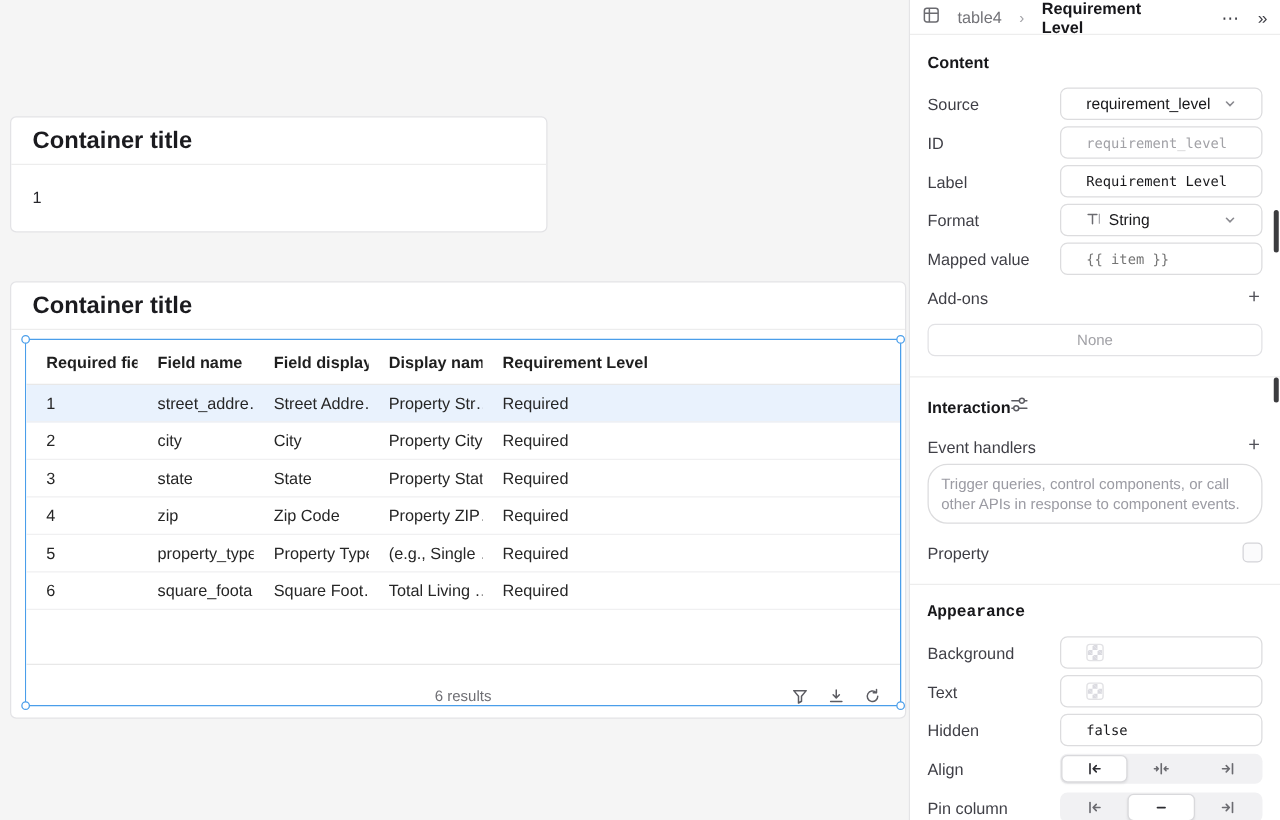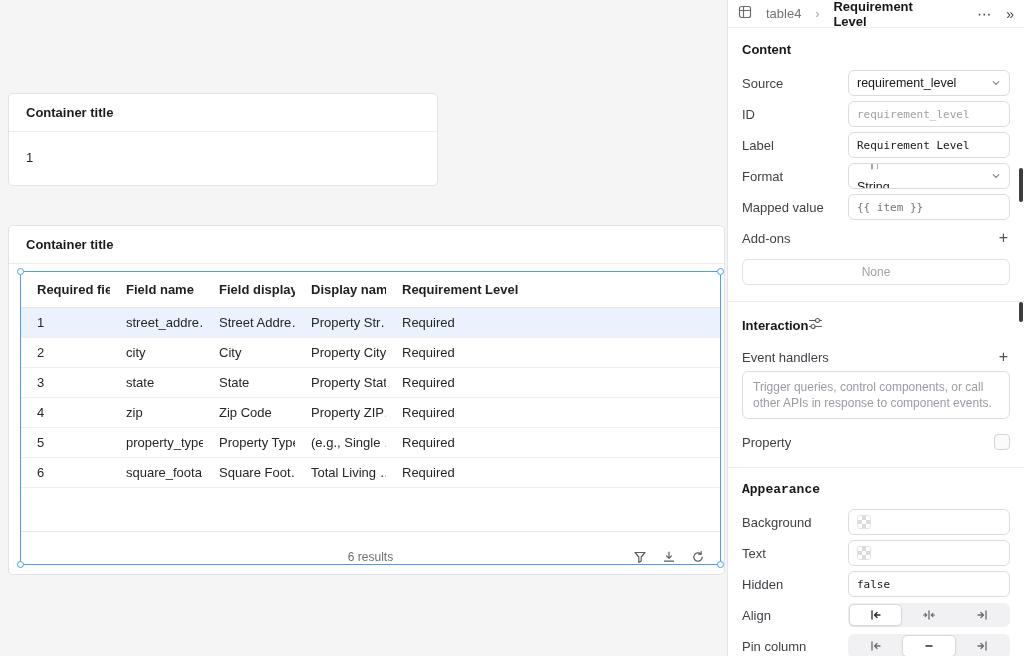--- a/index.html
+++ b/index.html
@@ -5,21 +5,21 @@
   * { margin:0; padding:0; box-sizing:border-box; }
   body { font-family:"Liberation Sans", sans-serif; background:#fff; }
   .frame { position:relative; width:1024px; height:656px; background:#f5f5f5; overflow:hidden; }
 
   
   .canvas { position:absolute; left:0; top:0; right:297px; bottom:0; }
   .container { position:absolute; background:#fff; border:1px solid #e3e3e6; border-radius:5px; }
   .c1 { left:8px; top:93px; width:430px; height:93px; }
   .c2 { left:8px; top:225px; width:717px; height:350px; }
   .container-header { height:38px; display:flex; align-items:center; padding:0 17px;
-    border-bottom:1px solid #ededed; font-weight:700; font-size:13px; color:#1b1b1f; }
+    border-bottom:1px solid #ededed; font-weight:700; font-size:19px; color:#1b1b1f; }
   .container-body { padding:18px 17px; font-size:13px; color:#26262b; }
 
   
   .table-select { position:absolute; left:11px; top:45px; width:701px; height:294px;
     border:1px solid #4a9eea; border-radius:4px; background:#fff; }
   .handle { position:absolute; width:7px; height:7px; background:#fff; border:1px solid #4a9eea;
     border-radius:50%; z-index:3; }
   .h-tl { left:-4px; top:-4px; } .h-tr { right:-4px; top:-4px; }
   .h-bl { left:-4px; bottom:-4px; } .h-br { right:-4px; bottom:-4px; }
   .table { width:100%; height:100%; display:flex; flex-direction:column; overflow:hidden;
@@ -48,30 +48,30 @@
   .more-glyph { color:#3f3f46; font-size:14px; letter-spacing:1px; cursor:pointer; }
   .collapse-glyph { color:#3f3f46; font-size:14px; cursor:pointer; }
 
   .section { padding:14px 14px 16px 14px; border-bottom:1px solid #ededed; }
   .section:last-child { border-bottom:none; }
   .section-title-row { display:flex; align-items:center; justify-content:flex-start; margin-bottom:13px; }
   .section-title { font-weight:700; font-size:13px; color:#18181b; }
   .field-row { display:flex; align-items:center; justify-content:space-between; height:26px; margin-bottom:5px; }
   .field-label { font-size:13px; color:#3f3f46; }
   .control { width:162px; height:26px; border:1px solid #dcdcde; border-radius:6px; background:#fff;
-    display:flex; align-items:center; padding:0 8px; gap:6px; overflow:hidden; }
+    display:flex; align-items:center; padding:0 20px; gap:6px; overflow:hidden; }
   .control.select { justify-content:space-between; cursor:pointer; }
   .control input { border:none; outline:none; width:100%; background:transparent; font:inherit; color:#18181b; }
   .sans-val { font-size:12.5px; color:#18181b; }
   .mono, .control input.mono { font-family:"DejaVu Sans Mono", monospace; font-size:11px; }
   .dim, .control input.dim { color:#a1a1a6; }
   .plus-btn { color:#52525a; font-size:16px; line-height:1; cursor:pointer; padding:0 2px; }
   .none-box { width:100%; height:26px; border:1px solid #e2e2e5; border-radius:6px;
     display:flex; align-items:center; justify-content:center; color:#a1a1a6; font-size:12px; margin-top:8px; }
-  .event-box { border:1px solid #dcdcde; border-radius:6px; padding:7px 10px; font-size:12px;
+  .event-box { border:1px solid #dcdcde; border-radius:16px; padding:7px 10px; font-size:12px;
     color:#9b9ba3; line-height:1.35; margin-top:3px; }
   .editable-row { display:flex; align-items:center; justify-content:space-between; margin-top:14px; height:18px; }
   .checkbox { width:16px; height:16px; border:1px solid #d4d4d8; border-radius:4px; background:#fbfbfc; cursor:pointer; }
   .swatch { width:14px; height:14px; flex:0 0 auto; border-radius:3px; border:1px solid #e2e2e5;
     background-image:
       linear-gradient(45deg,#dadae0 25%,transparent 25%,transparent 75%,#dadae0 75%),
       linear-gradient(45deg,#dadae0 25%,#fff 25%,#fff 75%,#dadae0 75%);
     background-size:8px 8px; background-position:0 0,4px 4px; }
   .segmented { width:162px; height:24px; background:#f1f1f3; border-radius:6px; display:flex; padding:1px; }
   .segment { flex:1; display:flex; align-items:center; justify-content:center; border-radius:5px;
@@ -232,21 +232,21 @@
       <div class="field-row">
         <span class="field-label">Label</span>
         <div class="control">
           <input class="mono" value="Requirement Level" style="">
         </div>
       </div>
 
       <div class="field-row">
         <span class="field-label">Format</span>
         <div class="control select">
-          <span style="display:flex;align-items:center;gap:6px;flex-direction:column;">
+          <span style="display:flex;align-items:center;gap:6px;">
             <span>
               <svg width="12" height="12" viewBox="0 0 12 12">
                   <path d="M1.5 2.5h7M5 2.5V10" fill="none" stroke="#6b6b70" stroke-width="1.2" stroke-linecap="round"></path>
                   <path d="M10.5 2v8" stroke="#a8a8ad" stroke-width="1"></path>
                 </svg>
             </span>
             <span class="sans-val">String</span>
           </span>
           <span>
             <svg width="10" height="10" viewBox="0 0 10 10">

